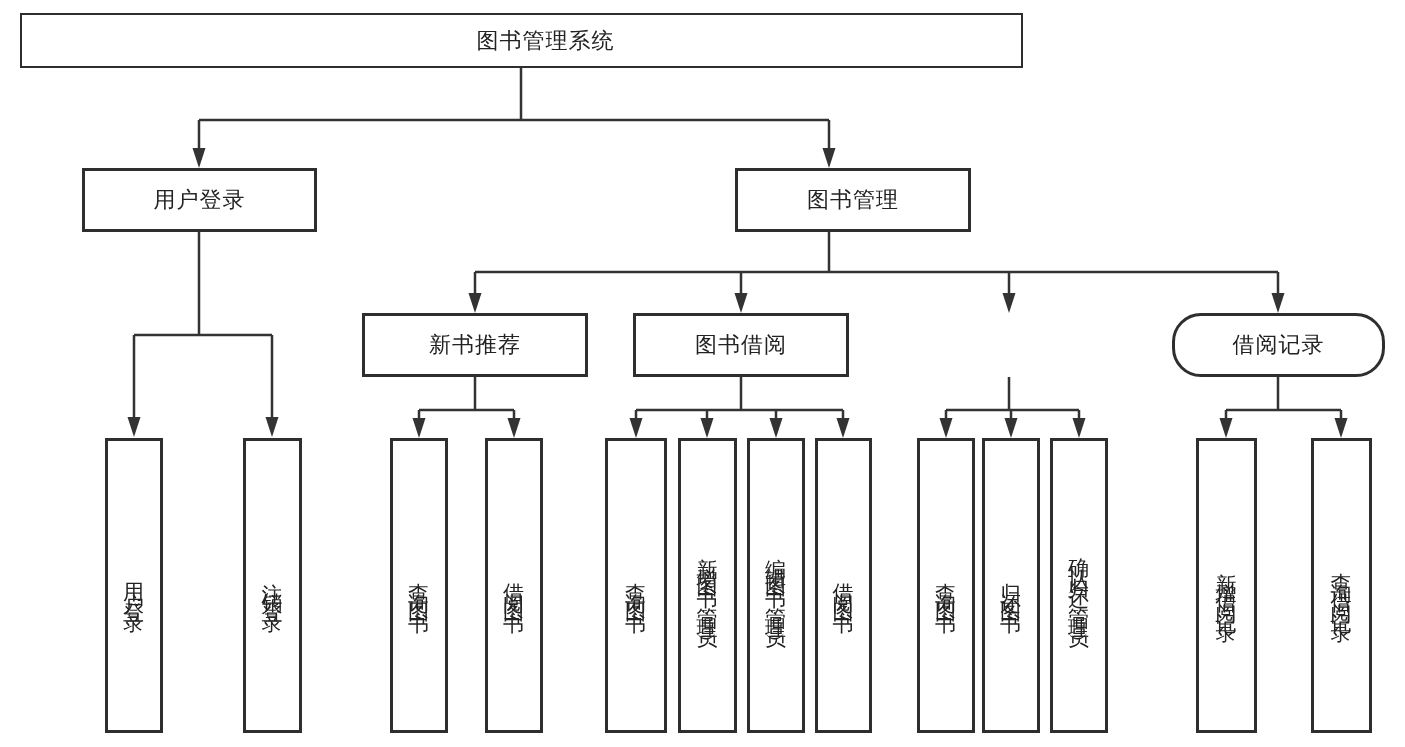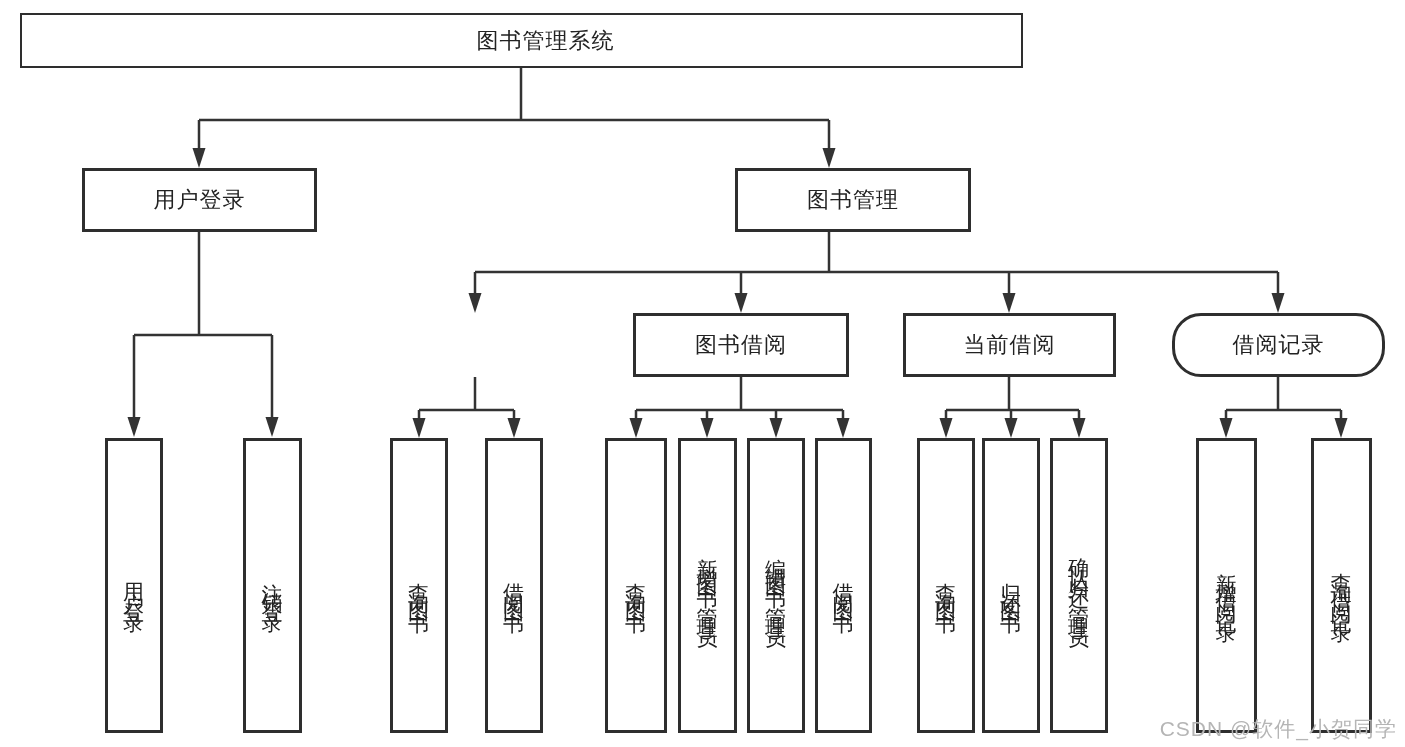--- a/index.html
+++ b/index.html
@@ -102,25 +102,25 @@
     <span class="hlabel">图书管理系统</span>
   </div>
 
   <div class="box" style="left:82px; top:168px; width:235px; height:64px;">
     <span class="hlabel">用户登录</span>
   </div>
   <div class="box" style="left:711px; top:168px; width:236px; height:64px;margin-left:24px;">
     <span class="hlabel">图书管理</span>
   </div>
 
+  <div class="box" style="left:362px; top:313px; width:226px; height:64px;">
+    <span class="hlabel">新书推荐</span>
+  </div>
   <div class="box" style="left:633px; top:313px; width:216px; height:64px;">
     <span class="hlabel">图书借阅</span>
-  </div>
-  <div class="box" style="left:903px; top:313px; width:213px; height:64px;">
-    <span class="hlabel">当前借阅</span>
   </div>
   <div class="box" style="left:1172px; top:313px; width:213px; height:64px;border-radius:29px;">
     <span class="hlabel">借阅记录</span>
   </div>
 
   <div class="box leaf" style="left:105px; top:438px; width:58px; height:295px;">
     <span class="vlabel">用户登录</span>
   </div>
   <div class="box leaf" style="left:243px; top:438px; width:59px; height:295px;">
     <span class="vlabel">注销登录</span>
@@ -156,15 +156,14 @@
     <span class="vlabel">确认归还（管理员）</span>
   </div>
 
   <div class="box leaf" style="left:1196px; top:438px; width:61px; height:295px;">
     <span class="vlabel">新增借阅记录</span>
   </div>
   <div class="box leaf" style="left:1311px; top:438px; width:61px; height:295px;">
     <span class="vlabel">查询借阅记录</span>
   </div>
 
-  <div class="watermark">CSDN @软件_小贺同学</div>
 
 </div>
 
 </body></html>

